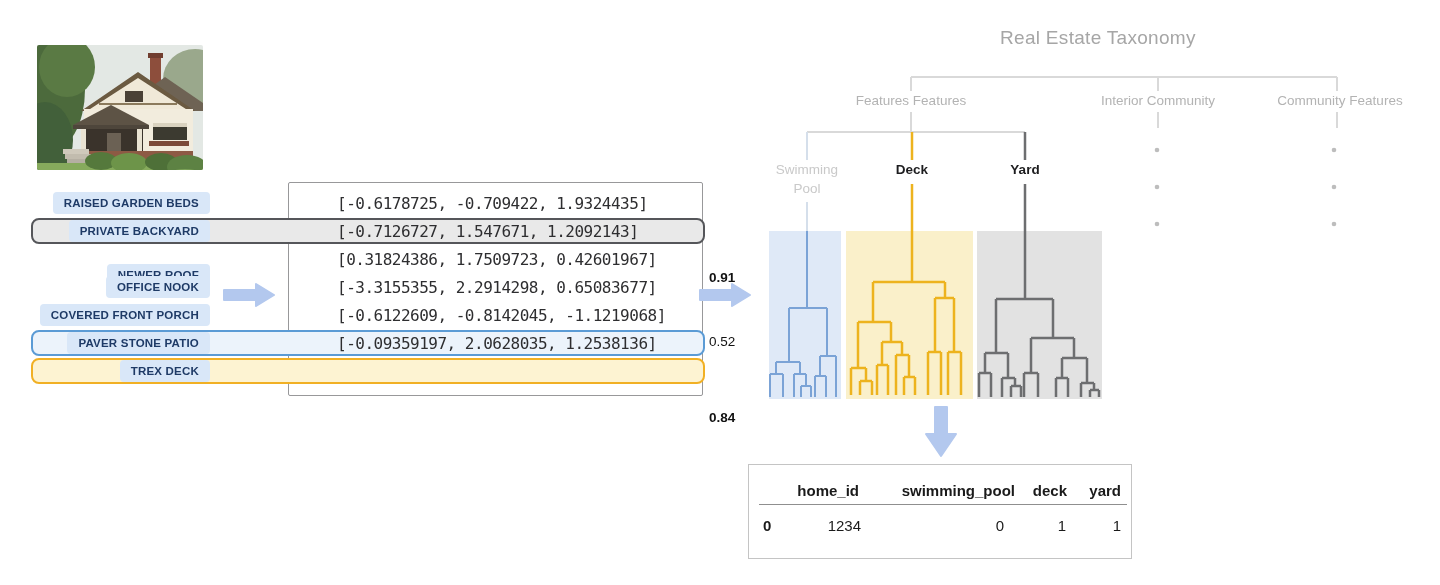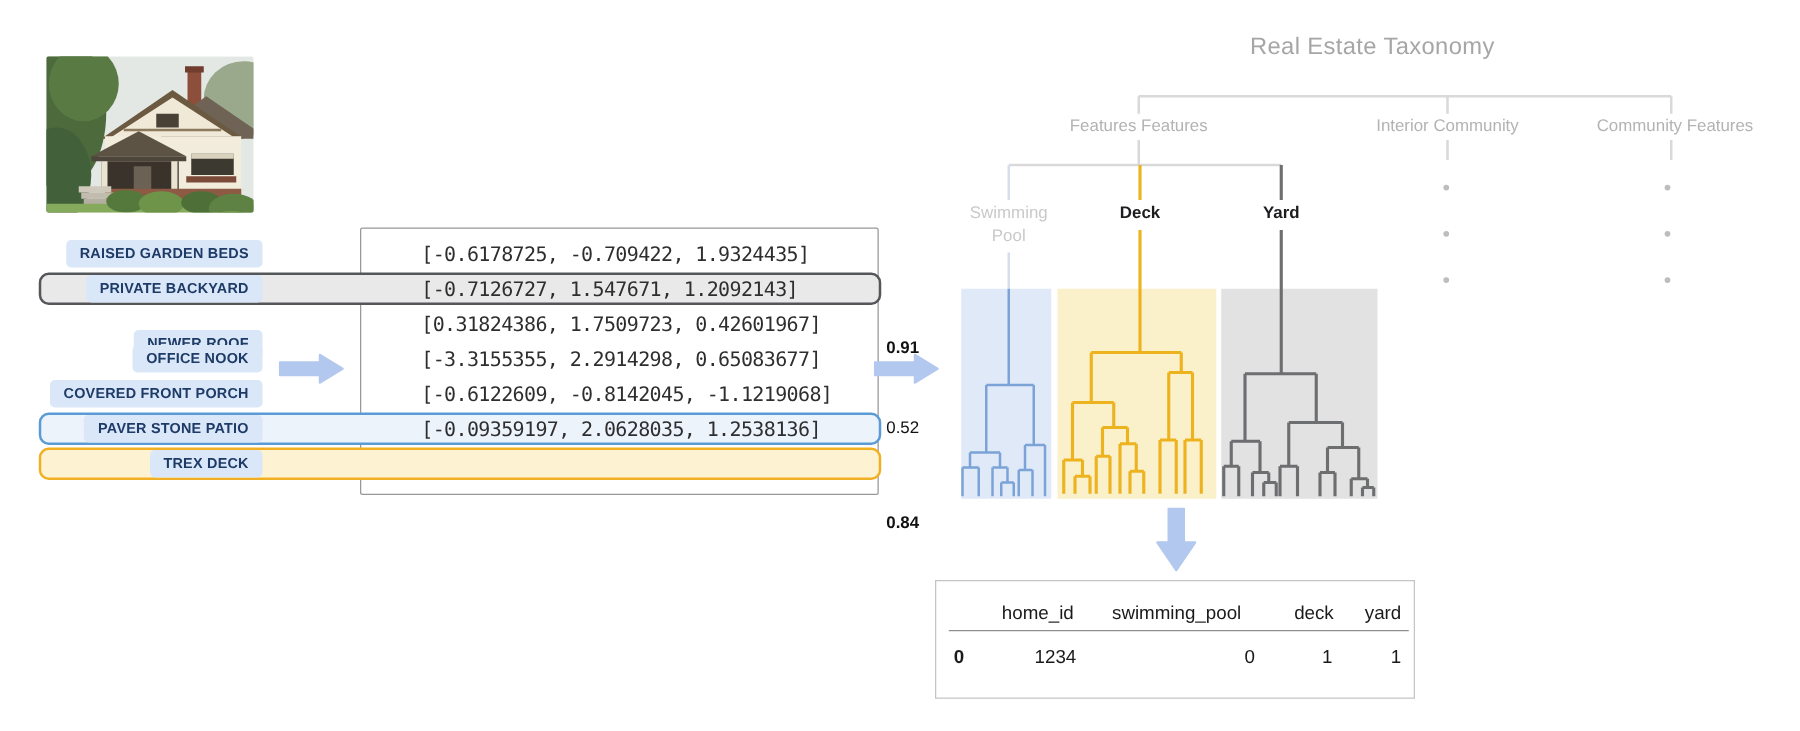--- a/index.html
+++ b/index.html
@@ -48,21 +48,21 @@
   .yline{stroke:var(--yellow_line,#edb31e);stroke-width:2.5;fill:none;}
   .gline{stroke:var(--gray_line,#6d6e70);stroke-width:2.5;fill:none;}
   .bg-blue{fill:var(--blue_bg,#dfe9f7);}
   .bg-yellow{fill:var(--yellow_bg,#faf0ca);}
   .bg-gray{fill:var(--gray_bg,#e2e2e2);}
   .dots{fill:#bdbdbd;}
 
   
   .otable{position:absolute;left:748px;top:464px;width:382px;height:93px;background:#fff;
           border:1.5px solid var(--table_border,#c4c4c4);z-index:2;font-size:15px;color:#1a1a1a;}
-  .otable .h{position:absolute;top:17px;font-weight:normal;white-space:nowrap;}
+  .otable .h{position:absolute;top:17px;font-weight:bold;white-space:nowrap;}
   .otable .sep{position:absolute;top:39px;left:10px;width:368px;height:0;border-top:1px solid #8f8f8f;}
   .otable .c{position:absolute;top:52px;white-space:nowrap;}
   .ra{text-align:right;}
 </style>
 </head>
 <body>
 
 <div class="stage">
 
   <div class="photo">
@@ -196,21 +196,21 @@
 
   <div class="branch-label" style="left:831px;width:160px">Features Features</div>
   <div class="branch-label" style="left:1078px;width:160px">Interior Community</div>
   <div class="branch-label" style="left:1255px;width:170px">Community Features</div>
   <div class="child-label faded" style="left:767px;width:80px">Swimming Pool</div>
   <div class="child-label dark" style="left:872px;width:80px">Deck</div>
   <div class="child-label dark" style="left:985px;width:80px">Yard</div>
 
   <div class="otable">
     <div class="h ra" style="left:30px;width:80px">home_id</div>
-    <div class="h ra" style="left:106px;width:138px">swimming_pool</div>
+    <div class="h ra" style="left:128px;width:138px">swimming_pool</div>
     <div class="h ra" style="left:272px;width:46px">deck</div>
     <div class="h ra" style="left:328px;width:44px">yard</div>
     <div class="sep"></div>
     <div class="c" style="left:14px;font-weight:bold">0</div>
     <div class="c ra" style="left:32px;width:80px">1234</div>
     <div class="c ra" style="left:117px;width:138px">0</div>
     <div class="c ra" style="left:271px;width:46px">1</div>
     <div class="c ra" style="left:328px;width:44px">1</div>
   </div>
 

